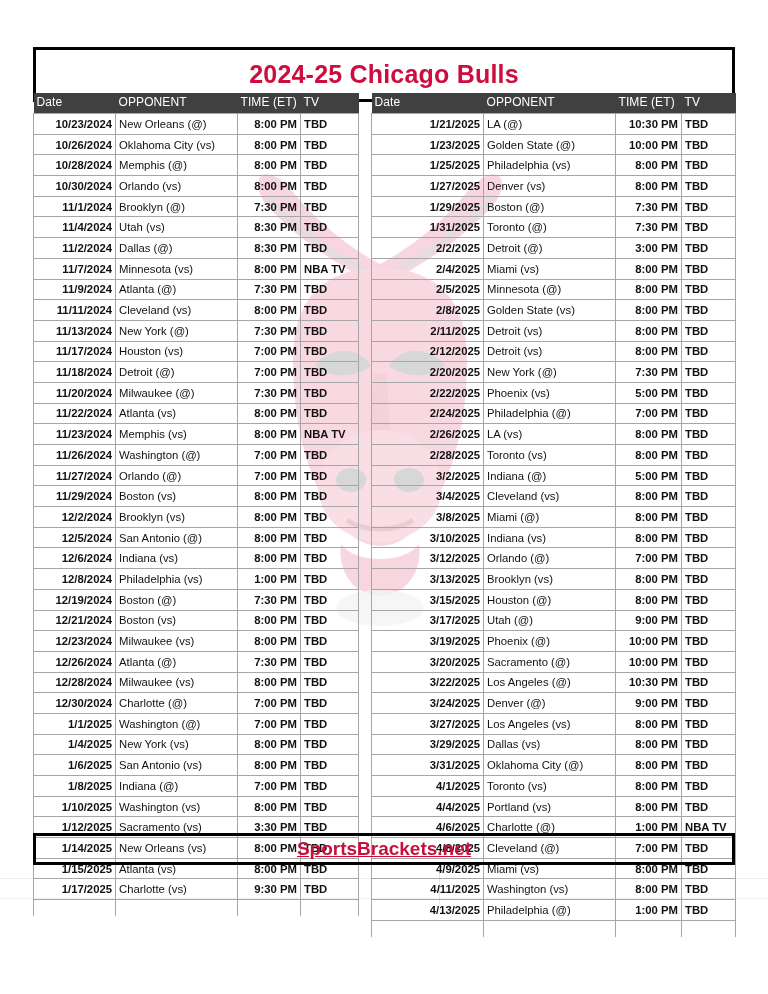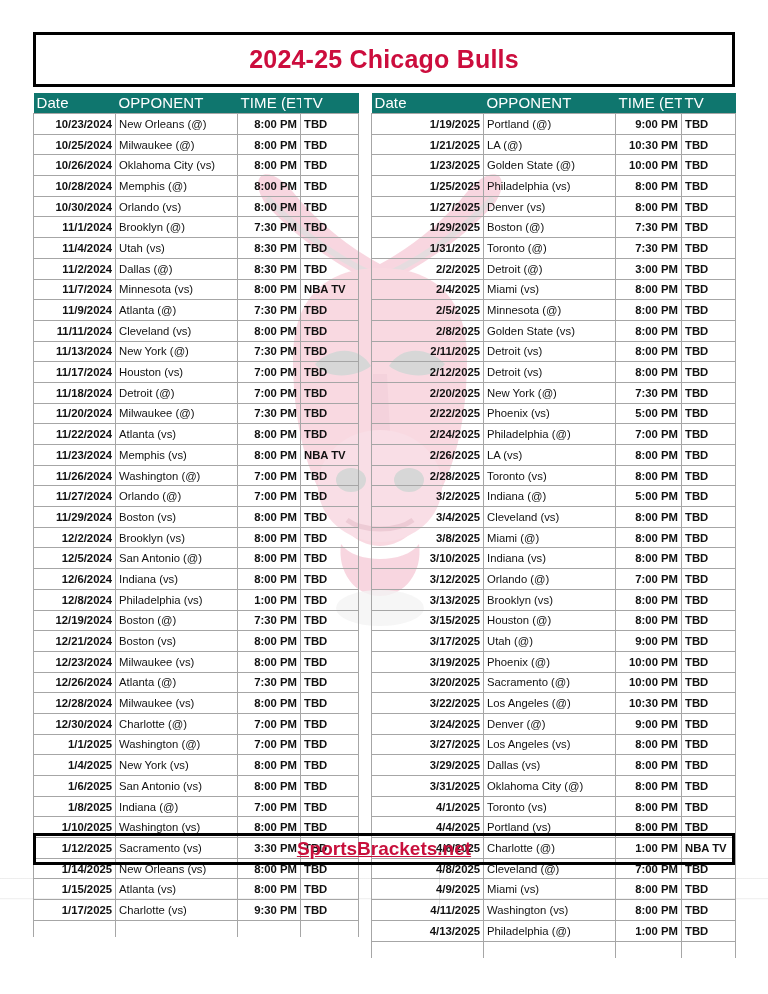--- a/index.html
+++ b/index.html
@@ -38,21 +38,21 @@
     left:255px;top:168px;
     width:250px;height:470px;
     opacity:.46;
     pointer-events:none;
   }
   .watermark svg{width:100%;height:100%;display:block;}
 
   
   .title-box{
     position:absolute;
-    left:33px;top:32px;
+    left:33px;top:47px;
     width:702px;height:55px;
     border:3px solid #000000;
     background:transparent;
     box-sizing:border-box;
     display:flex;align-items:center;justify-content:center;
   }
   .title-text{
     font-size:25px;
     font-weight:bold;
     color:#cc0d3d;
@@ -64,23 +64,23 @@
   .tbl{
     position:absolute;
     border-collapse:collapse;
     font-size:11.3px;
     table-layout:fixed;
   }
   .tbl.left{left:33px;top:93px;width:325px;}
   .tbl.right{left:371px;top:93px;width:364px;}
 
   .tbl th{
-    background:#0f766e;
+    background:#404040;
     color:#ffffff;
-    font-size:15px;
+    font-size:12px;
     font-weight:normal;
     text-align:left;
     padding:2px 3px 3px 3px;
     height:15px;
     border:none;
     line-height:13px;
     letter-spacing:.1px;
     white-space:nowrap;
     overflow:hidden;
   }
@@ -190,26 +190,20 @@
       </tr>
     </thead>
     <tbody>
         <tr>
           <td class="c-date">10/23/2024</td>
           <td class="c-opp">New Orleans (@)</td>
           <td class="c-time">8:00 PM</td>
           <td class="c-tv">TBD</td>
         </tr>
         <tr>
-          <td class="c-date">10/25/2024</td>
-          <td class="c-opp">Milwaukee (@)</td>
-          <td class="c-time">8:00 PM</td>
-          <td class="c-tv">TBD</td>
-        </tr>
-        <tr>
           <td class="c-date">10/26/2024</td>
           <td class="c-opp">Oklahoma City (vs)</td>
           <td class="c-time">8:00 PM</td>
           <td class="c-tv">TBD</td>
         </tr>
         <tr>
           <td class="c-date">10/28/2024</td>
           <td class="c-opp">Memphis (@)</td>
           <td class="c-time">8:00 PM</td>
           <td class="c-tv">TBD</td>
@@ -443,26 +437,20 @@
     <thead>
       <tr>
         <th>Date</th>
         <th>OPPONENT</th>
         <th class="th-time">TIME (ET)</th>
         <th>TV</th>
       </tr>
     </thead>
     <tbody>
         <tr>
-          <td class="c-date">1/19/2025</td>
-          <td class="c-opp">Portland (@)</td>
-          <td class="c-time">9:00 PM</td>
-          <td class="c-tv">TBD</td>
-        </tr>
-        <tr>
           <td class="c-date">1/21/2025</td>
           <td class="c-opp">LA (@)</td>
           <td class="c-time">10:30 PM</td>
           <td class="c-tv">TBD</td>
         </tr>
         <tr>
           <td class="c-date">1/23/2025</td>
           <td class="c-opp">Golden State (@)</td>
           <td class="c-time">10:00 PM</td>
           <td class="c-tv">TBD</td>

